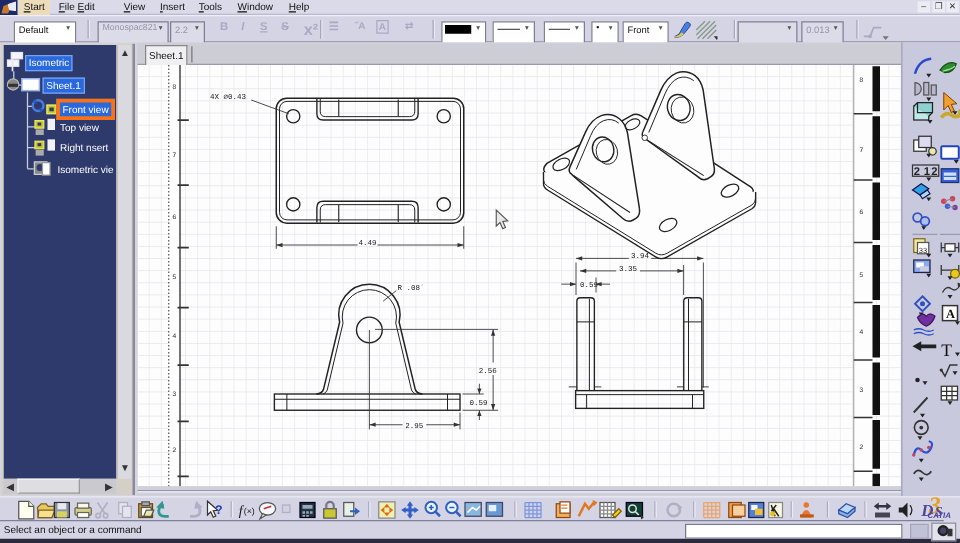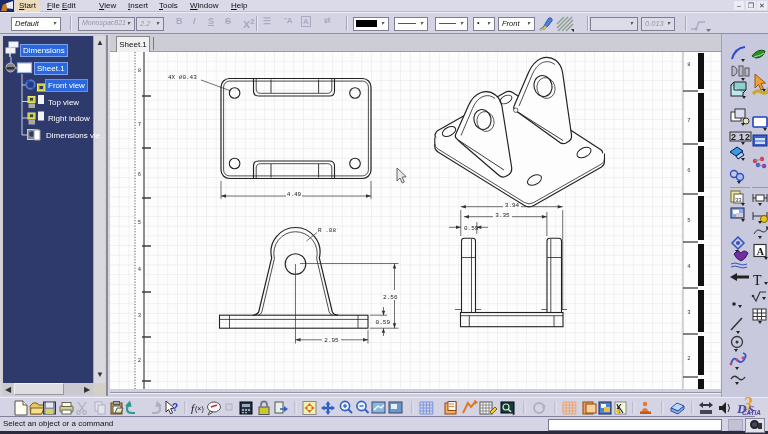--- a/index.html
+++ b/index.html
@@ -5,36 +5,36 @@
 * { margin:0; padding:0; box-sizing:border-box; }
 html,body { width:768px; height:434px; overflow:hidden; font-family:"Liberation Sans",sans-serif; background:#d6d6e7; }
 #menubar { position:absolute; left:0; top:0; width:768px; height:12px; background:#dadae9; border-bottom:1px solid #b9b9cf; }
 .mi { position:absolute; top:1px; font-size:8px; color:#111; }
 .mi u { text-decoration:underline; }
 #appicon { position:absolute; left:0; top:0; width:14px; height:13px; background:#1b2a66; }
 #appicon:before { content:""; position:absolute; left:1px; top:2px; width:9px; height:9px; background:#c87828; clip-path:polygon(0 100%,20% 30%,100% 0,60% 100%); }
 #appicon:after { content:""; position:absolute; left:6px; top:1px; width:7px; height:8px; background:#e8ecf8; clip-path:polygon(0 30%,100% 0,100% 100%,20% 90%); }
 .winbtn { position:absolute; top:1px; width:10px; height:9px; font-size:7px; color:#333; text-align:center; line-height:9px; background:#ececf4; }
 #toolbar1 { position:absolute; left:0; top:12px; width:768px; height:22px; background:#d4d4e4; border-bottom:1px solid #8f8fa8; border-top:1px solid #eeeef6; }
-.combo { position:absolute; height:14px; background:#fff; border:1px solid #7f7f94; font-size:7.5px; color:#111;font-style:italic; }
+.combo { position:absolute; height:31px; background:#fff; border:1px solid #7f7f94; font-size:7.5px; color:#111; }
 .combo.gray { background:#dcdce9; color:#9595ab; }
 .combo .arr { position:absolute; right:1px; top:1px; width:9px; height:9px; font-size:6px; color:#555; text-align:center; line-height:9px; }
 .combo .txt { position:absolute; left:3px; top:1px; white-space:nowrap; }
 .tsep { position:absolute; top:15px; width:1px; height:15px; background:#a8a8bd; box-shadow:1px 0 0 #eaeaf2; }
 .gglyph { position:absolute; top:14px; font-size:9px; color:#a9a9c4; font-weight:bold; }
 #main { position:absolute; left:0; top:34px; width:768px; height:363px; background:#d4d4e0; }
 #treepanel { position:absolute; left:1px; top:1px; width:107px; height:361px; background:#d4d0c8; border-right:2px solid #8a8a9a; }
 #treebg { position:absolute; left:2px; top:1px; width:90px; height:347px; background:#2e3a6c; }
 #vscroll { position:absolute; left:92px; top:1px; width:12px; height:347px; background:#d9d9df; border-left:1px solid #aaa; }
 #hscroll { position:absolute; left:2px; top:348px; width:90px; height:12px; background:#c9c9cf; }
 #hthumb { position:absolute; left:11px; top:0px; width:50px; height:12px; background:#dddde2; border:1px solid #f2f2f5; border-right-color:#999; border-bottom-color:#999; }
 .sarr { position:absolute; font-size:8px; color:#333; }
 .tlabel { position:absolute; font-size:8px; color:#fff; white-space:nowrap; line-height:11px; }
 .tsel { background:#2a68dd; border:1px solid #7aa2ee; padding:0 2px; }
-.tselw { background:#2a68dd; border:1px solid #f97316; padding:0 2px; }
+.tselw { background:#2a68dd; border:3px solid #f97316; padding:0 2px; }
 #canvaswin { position:absolute; left:110px; top:0px; width:611px; height:363px; background:#d0d0da; }
 #tabrow { position:absolute; left:0; top:1px; width:611px; height:17px; background:#cdcdd6; border-bottom:1px solid #9a9aa8; }
 #tab1 { position:absolute; left:6px; top:1px; width:34px; height:16px; background:#f0f0f2; border:1px solid #888; border-bottom:none; font-size:8px; color:#111; text-align:center; line-height:15px; }
 #rtoolbar { position:absolute; left:721px; top:0; width:47px; height:363px; background:#c9c9de; border-left:1px solid #9f9fb8; }
 #btoolbar { position:absolute; left:0; top:397px; width:768px; height:19px; background:#d4d4e4; border-top:1px solid #ececf4; }
 #statusbar { position:absolute; left:0; top:416px; width:755px; height:18px; background:#d4d4e4; border-top:1px solid #80809a; }
 #statusbar:after { content:""; position:absolute; left:0; top:14px; width:768px; height:4px; background:#2b2b3d; }
 #statustext { position:absolute; left:3px; top:2px; font-size:8px; color:#111; }
 #statusinput { position:absolute; left:548px; top:2px; width:174px; height:12px; background:#fff; border:1px solid #777790; z-index:2; }
 #statusbtn1 { position:absolute; left:728px; top:2px; width:15px; height:12px; background:#c2c2d6; border:1px solid #a5a5bd; z-index:2; }
@@ -170,26 +170,26 @@
 <rect x="27.5" y="68.5" width="6.5" height="4.5" fill="#aaa"></rect>
 <rect x="37" y="60.0" width="6" height="9" fill="#f2f2f4"></rect>
 <rect x="27" y="78" width="7" height="6" fill="#caca30" stroke="#e8e860"></rect>
         <rect x="29" y="79.5" width="3" height="2.5" fill="#2e3a6c"></rect>
 <rect x="27.5" y="85" width="6.5" height="4.5" fill="#aaa"></rect>
 <rect x="37" y="76.5" width="6" height="9" fill="#f2f2f4"></rect>
 <rect x="26.5" y="94.5" width="10" height="10" fill="#888" stroke="#ccc"></rect>
         <circle cx="31" cy="99" r="2.8" fill="#2e3a6c"></circle>
         <path d="M33 95 h6 v10 h-6 z" fill="#fff" stroke="#999"></path>
 </svg>
-<span class="tlabel tsel" style="left:19px;top:9px">Dimensions</span>
+<span class="tlabel tsel" style="left:19px;top:9px">Isometric</span>
 <span class="tlabel tsel" style="left:33px;top:27px">Sheet.1</span>
 <span class="tlabel tselw" style="left:44px;top:44px">Front view</span>
 <span class="tlabel" style="left:47px;top:61.5px">Top view</span>
-<span class="tlabel" style="left:47px;top:78px">Right indow</span>
-<span class="tlabel" style="left:45px;top:94.5px">Dimensions vie</span>
+<span class="tlabel" style="left:47px;top:78px">Right nsert</span>
+<span class="tlabel" style="left:45px;top:94.5px">Isometric vie</span>
     </div>
   <div id="canvaswin">
     <div id="tabrow">
         <div id="tab1">Sheet.1</div>
         <div style="position:absolute;left:43px;top:2px;width:1px;height:13px;background:#777"></div>
       </div>
     <svg id="canvas" style="position:absolute;left:0;top:18px" width="611" height="337" viewBox="110 52 611 337">
 <rect x="110" y="52" width="611" height="337" fill="#fdfdfd"></rect>
 <defs>
           <pattern id="gr" width="9.7" height="9.7" patternUnits="userSpaceOnUse" x="110" y="52">

